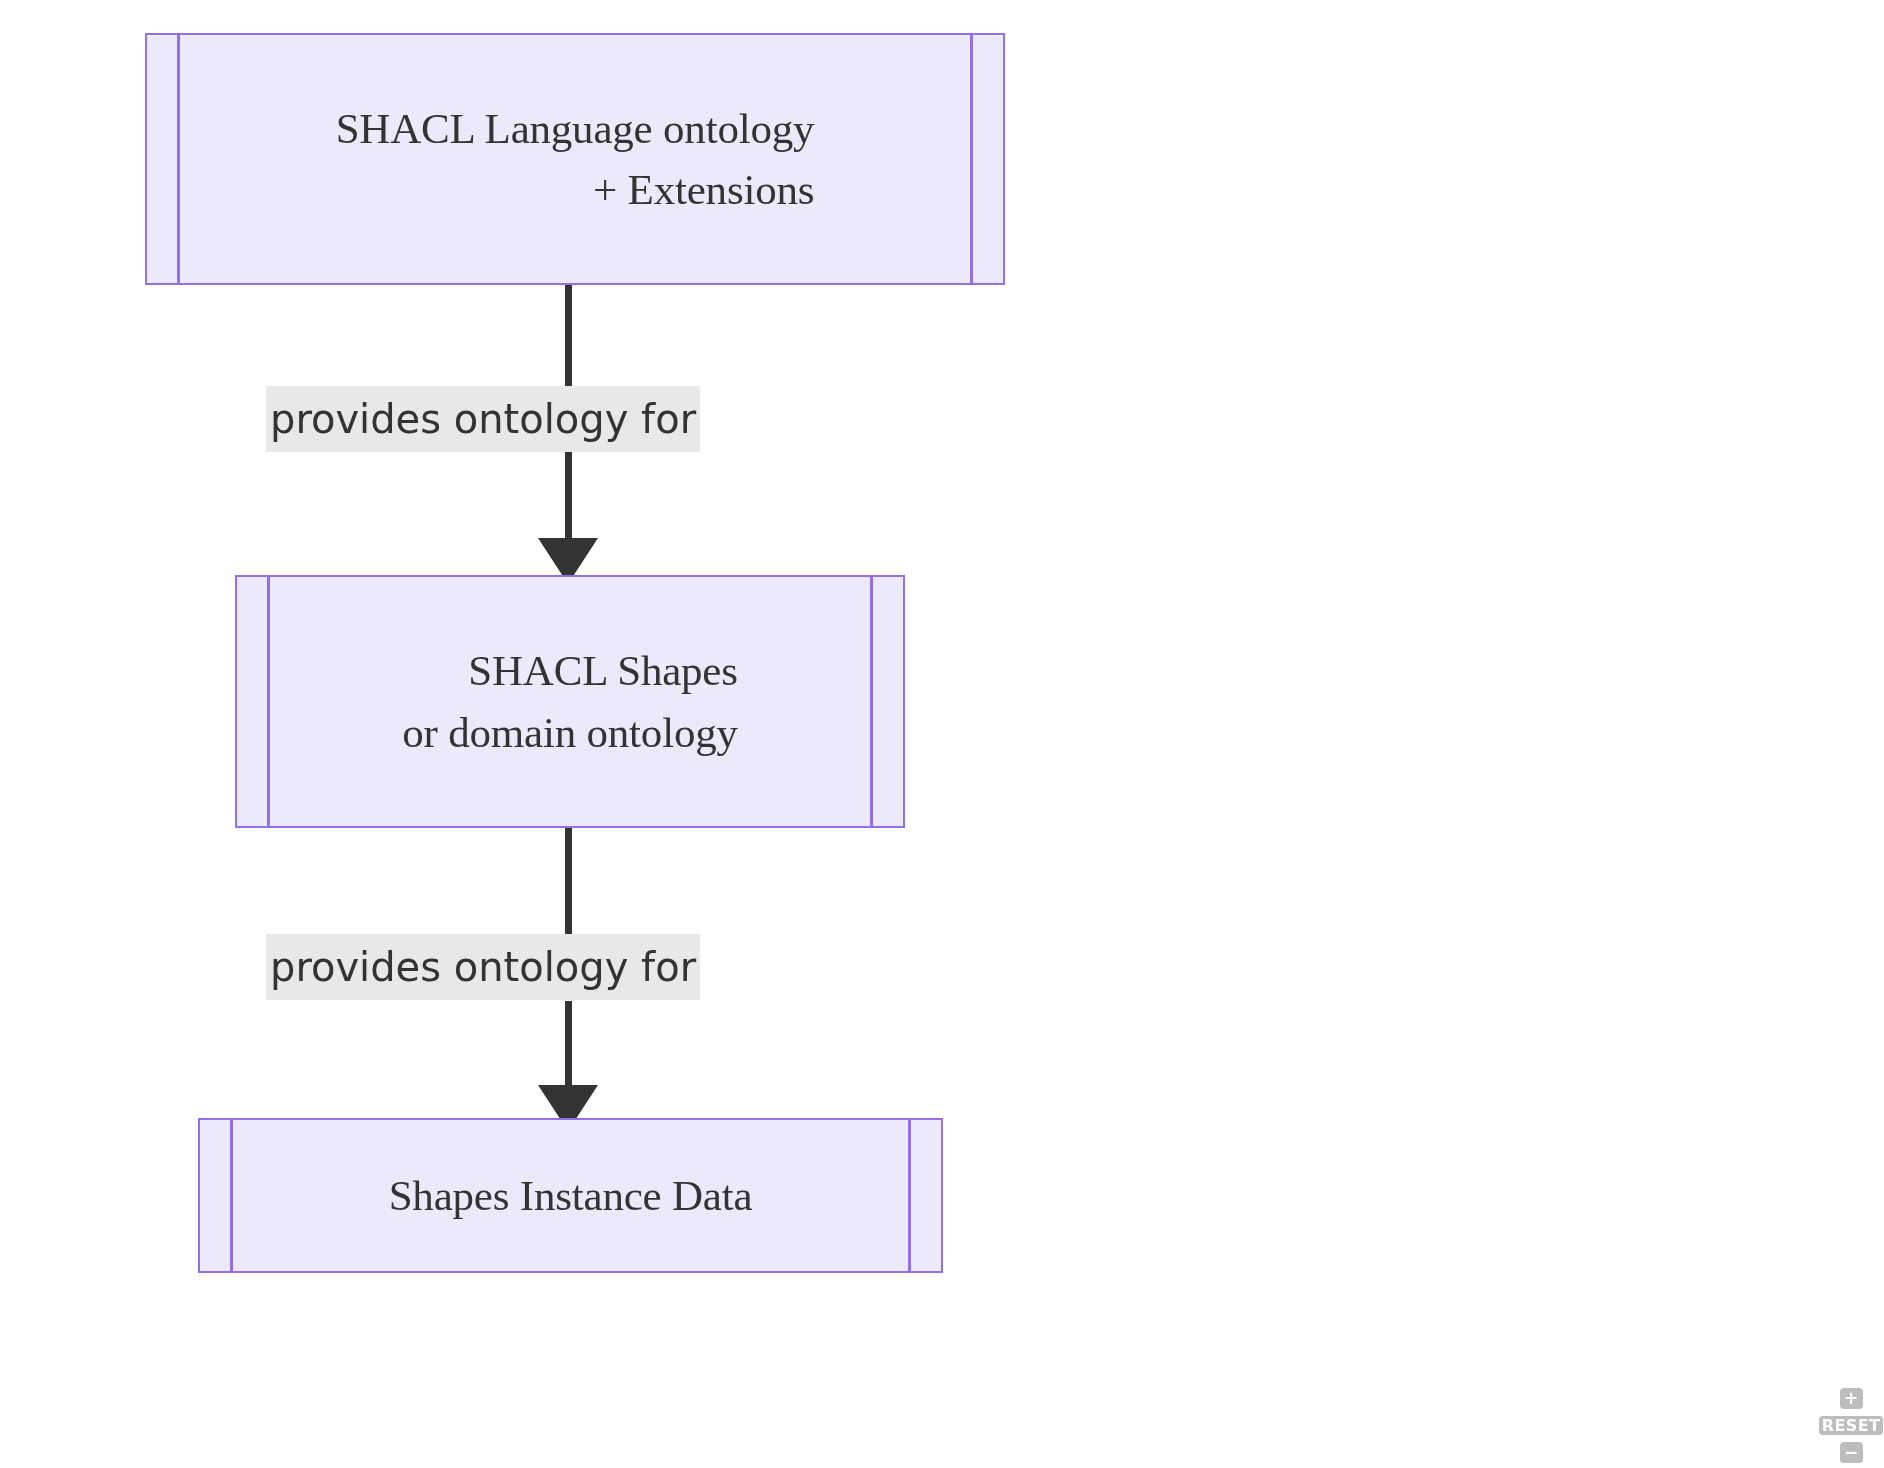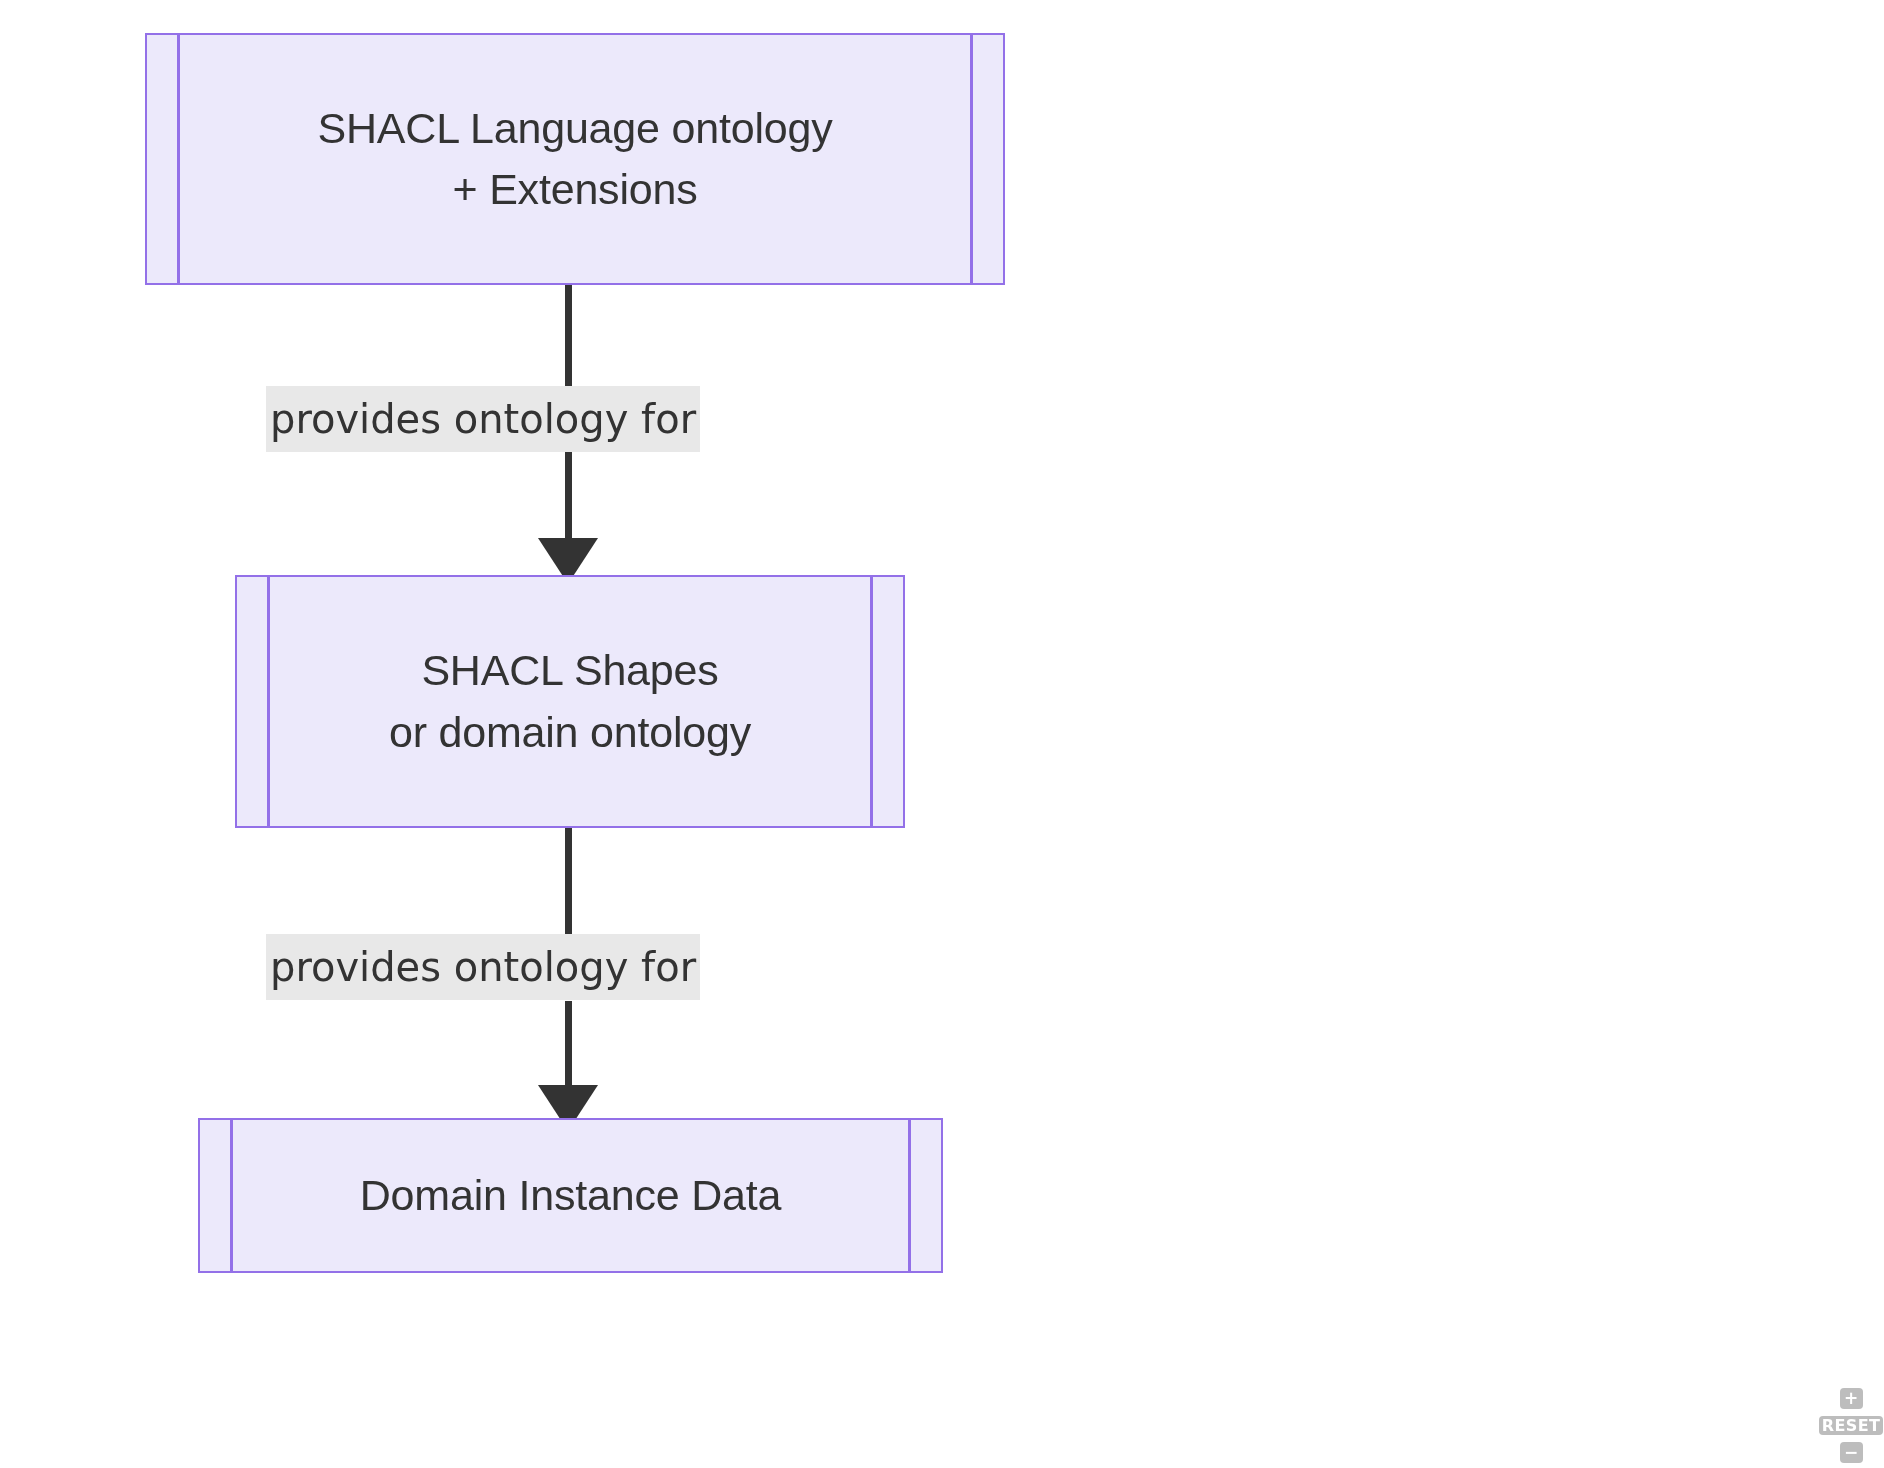--- a/index.html
+++ b/index.html
@@ -42,23 +42,23 @@
     bottom: -2px;
     width: 0;
     border-left: 3px solid #9370e8;
   }
   .node::before { left: 30px; }
   .node::after  { right: 30px; }
 
   .node-label {
     position: relative;
     z-index: 2;
-    text-align: center;
+    text-align: right;
     color: #333333;
-    font-family: Liberation Sans, sans-serif;
+    font-family: Liberation Serif, serif;
     font-size: 43px;
     line-height: 1.42;
     font-weight: 400;
     letter-spacing: -0.2px;
     white-space: pre-line;
     padding: 0 42px;
   }
 
   #node-language   { left: 145px; top: 33px;   width: 860px; height: 252px; }
   #node-shapes     { left: 235px; top: 575px;  width: 670px; height: 253px; }
@@ -166,21 +166,21 @@
 
   <div class="edge-label" id="edge-label-2">provides ontology for</div>
 
   <div class="edge-line" id="edge2-lower"></div>
 
   <svg class="arrowhead" id="arrow2" viewBox="0 0 60 46">
     <polygon points="0,0 60,0 30,46" fill="#333333"></polygon>
   </svg>
 
   <div class="node" id="node-instance">
-    <div class="node-label">Domain Instance Data</div>
+    <div class="node-label">Shapes Instance Data</div>
   </div>
 
   <div id="zoom-controls">
     <div class="zoom-btn" id="zoom-in">+</div>
     <div class="zoom-btn" id="zoom-reset">RESET</div>
     <div class="zoom-btn" id="zoom-out">−</div>
   </div>
 
 </div>
 

